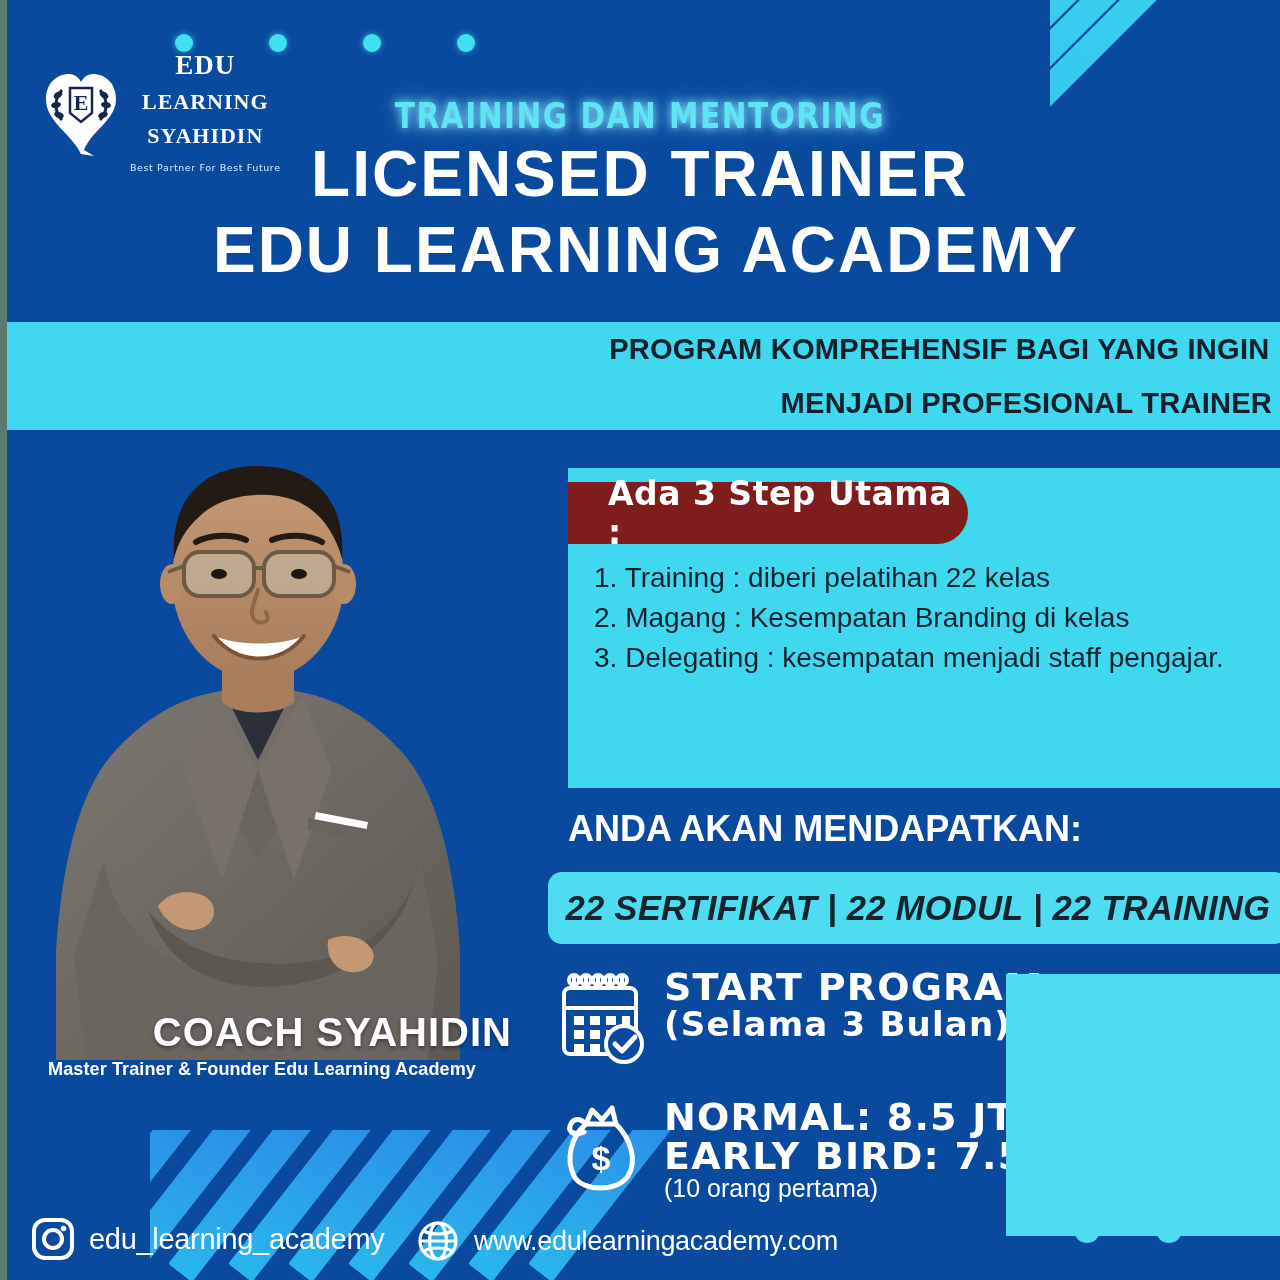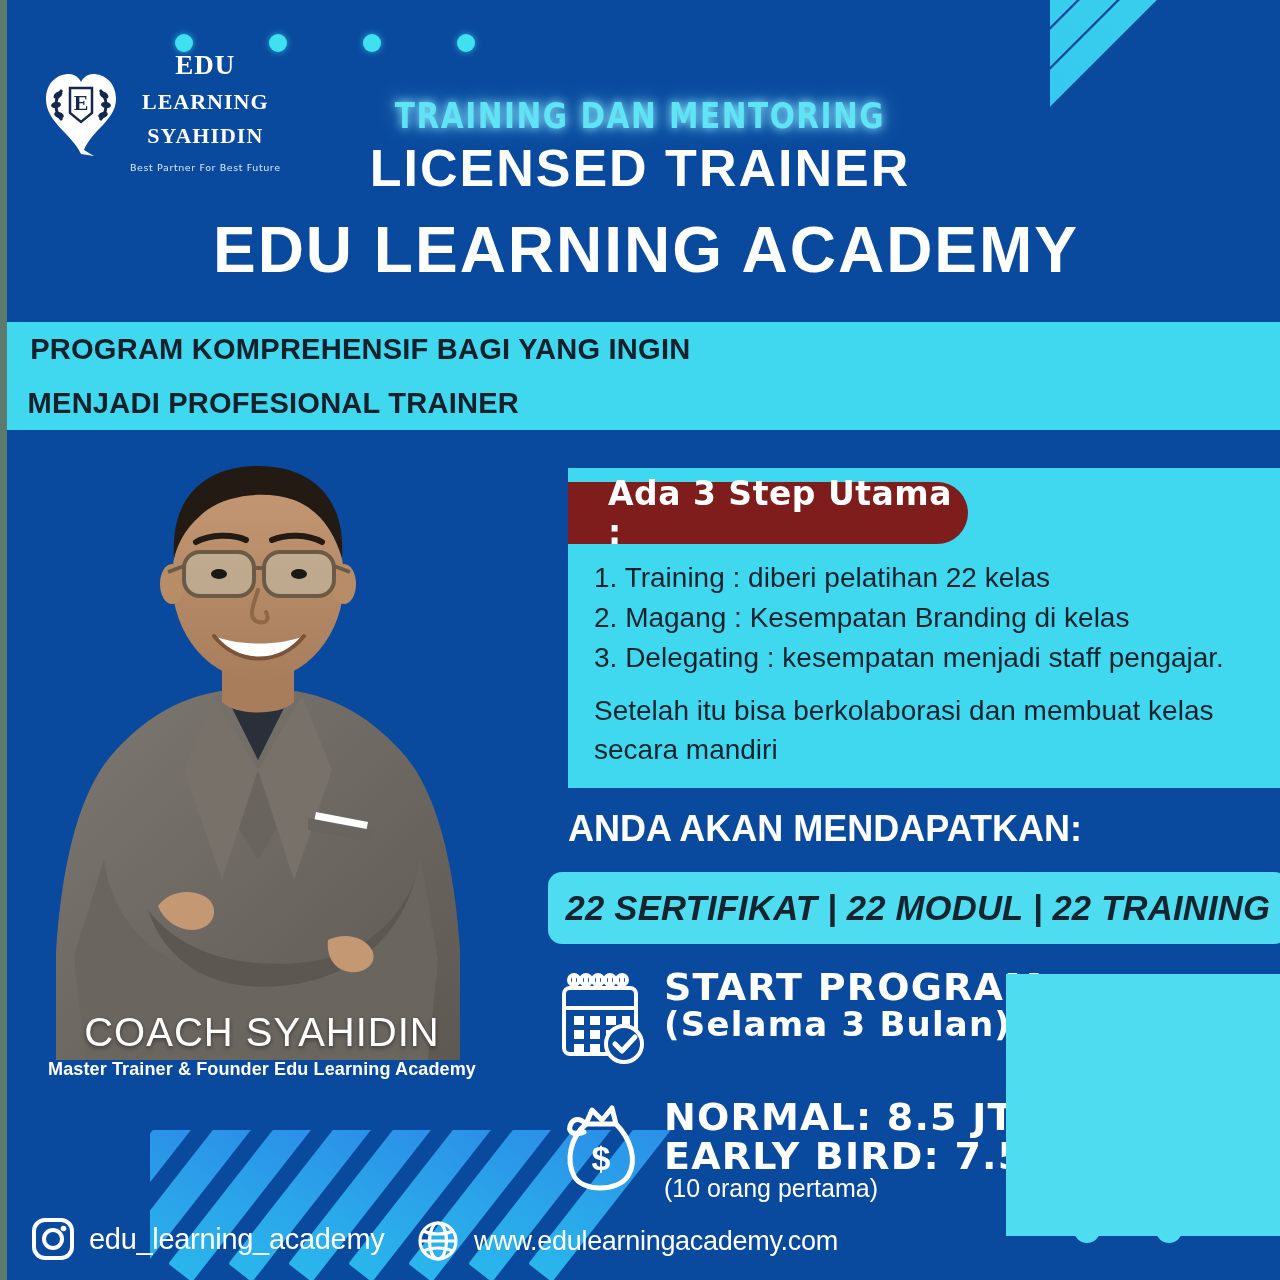--- a/index.html
+++ b/index.html
@@ -43,39 +43,39 @@
     color:#5fe4f5;font-size:35px;font-weight:bold;letter-spacing:1.6px;
     font-family:"DejaVu Sans Condensed","Liberation Sans Narrow","Liberation Sans",sans-serif;
     text-shadow:0 0 10px rgba(150,240,255,.95),0 0 22px rgba(120,220,255,.6);
     transform:scaleX(.94);
   }
   .title1,.title2{
     position:absolute;left:0;right:0;z-index:8;text-align:center;color:#fff;
     font-family:"Liberation Sans",sans-serif;font-weight:bold;
     letter-spacing:2px;line-height:1;
   }
-  .title1{top:142px;font-size:52px;}
+  .title1{top:142px;font-size:64px;}
   .title2{top:218px;font-size:64px;padding-left:12px;}
 
   
   .band{
     position:absolute;left:0;right:0;top:322px;height:108px;background:#3fd8ee;z-index:7;
-    display:flex;flex-direction:column;align-items:flex-start;justify-content:center;gap:20px;padding-left:20px;
+    display:flex;flex-direction:column;align-items:flex-end;justify-content:center;gap:20px;padding-left:20px;
   }
   .band div{
     color:#14202b;font-size:30px;font-weight:bold;letter-spacing:.2px;
     font-family:"Liberation Sans",sans-serif;transform:scaleX(.97);
   }
 
   
   .photo-wrap{position:absolute;left:8px;top:440px;width:500px;height:620px;z-index:5;}
 
   .name{
-    position:absolute;left:12px;top:1010px;width:500px;text-align:center;z-index:12;
-    color:#fff;font-size:40px;font-weight:normal;letter-spacing:1px;
+    position:absolute;left:12px;top:1010px;width:500px;text-align:right;z-index:12;
+    color:#fff;font-size:40px;font-weight:bold;letter-spacing:1px;
     font-family:"Liberation Sans",sans-serif;text-shadow:0 2px 4px rgba(0,0,0,.45);
   }
   .role{
     position:absolute;left:12px;top:1058px;width:500px;text-align:center;z-index:12;
     color:#fff;font-size:19px;font-weight:bold;letter-spacing:.1px;
     font-family:"Liberation Sans",sans-serif;transform:scaleX(.95);
   }
 
   
   .step-box{
@@ -281,21 +281,20 @@
 
   <div class="step-box"></div>
   <div class="pill">
     <span>Ada 3 Step Utama :</span>
   </div>
   <ul class="steps">
     <li>1. Training : diberi pelatihan 22 kelas</li>
     <li>2. Magang : Kesempatan Branding di kelas</li>
     <li>3. Delegating : kesempatan menjadi staff pengajar.</li>
   </ul>
-  <div class="note">Setelah itu bisa berkolaborasi dan membuat kelas secara mandiri</div>
 
   <div class="get-title">ANDA AKAN MENDAPATKAN:</div>
   <div class="get-box">
     <span>22 SERTIFIKAT | 22 MODUL | 22 TRAINING</span>
   </div>
 
   <div class="info-row row-start">
     <svg width="92" height="100" viewBox="0 0 92 100">
       <g stroke="#fff" stroke-width="4" fill="none">
         <rect x="8" y="20" width="72" height="66" rx="6"></rect>

